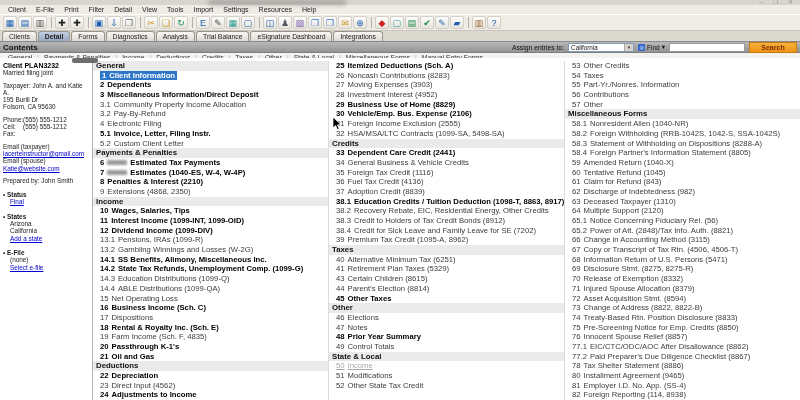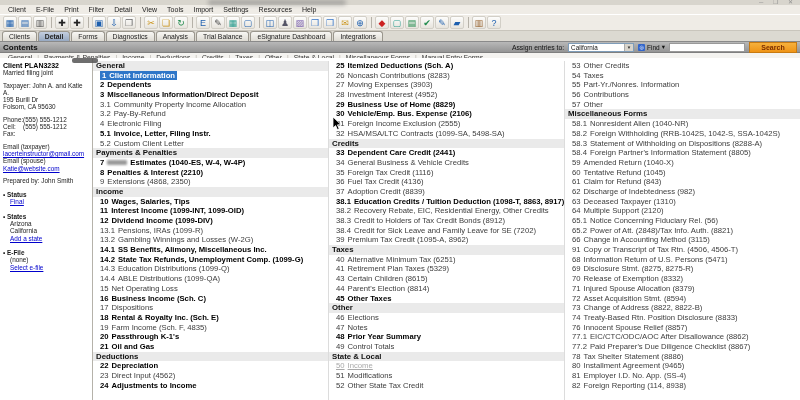--- a/index.html
+++ b/index.html
@@ -252,20 +252,21 @@
           <div class="sec-h">General</div>
           <div class="item b sel"><span class="hl"><span class="num">1</span><span class="lbl">Client Information</span></span></div>
           <div class="item b"><span class="num">2</span><span class="lbl">Dependents</span></div>
           <div class="item b"><span class="num">3</span><span class="lbl">Miscellaneous Information/Direct Deposit</span></div>
           <div class="item "><span class="num">3.1</span><span class="lbl">Community Property Income Allocation</span></div>
           <div class="item "><span class="num">3.2</span><span class="lbl">Pay-By-Refund</span></div>
           <div class="item "><span class="num">4</span><span class="lbl">Electronic Filing</span></div>
           <div class="item b"><span class="num">5.1</span><span class="lbl">Invoice, Letter, Filing Instr.</span></div>
           <div class="item "><span class="num">5.2</span><span class="lbl">Custom Client Letter</span></div>
           <div class="sec-h">Payments &amp; Penalties</div>
+          <div class="item b"><span class="num">6</span><span class="redact"></span><span class="lbl">Estimated Tax Payments</span></div>
           <div class="item b"><span class="num">7</span><span class="redact"></span><span class="lbl">Estimates (1040-ES, W-4, W-4P)</span></div>
           <div class="item b"><span class="num">8</span><span class="lbl">Penalties &amp; Interest (2210)</span></div>
           <div class="item "><span class="num">9</span><span class="lbl">Extensions (4868, 2350)</span></div>
           <div class="sec-h">Income</div>
           <div class="item b"><span class="num">10</span><span class="lbl">Wages, Salaries, Tips</span></div>
           <div class="item b"><span class="num">11</span><span class="lbl">Interest Income (1099-INT, 1099-OID)</span></div>
           <div class="item b"><span class="num">12</span><span class="lbl">Dividend Income (1099-DIV)</span></div>
           <div class="item "><span class="num">13.1</span><span class="lbl">Pensions, IRAs (1099-R)</span></div>
           <div class="item "><span class="num">13.2</span><span class="lbl">Gambling Winnings and Losses (W-2G)</span></div>
           <div class="item b"><span class="num">14.1</span><span class="lbl">SS Benefits, Alimony, Miscellaneous Inc.</span></div>
@@ -333,28 +334,29 @@
           <div class="item "><span class="num">58.4</span><span class="lbl">Foreign Partner's Information Statement (8805)</span></div>
           <div class="item "><span class="num">59</span><span class="lbl">Amended Return (1040-X)</span></div>
           <div class="item "><span class="num">60</span><span class="lbl">Tentative Refund (1045)</span></div>
           <div class="item "><span class="num">61</span><span class="lbl">Claim for Refund (843)</span></div>
           <div class="item "><span class="num">62</span><span class="lbl">Discharge of Indebtedness (982)</span></div>
           <div class="item "><span class="num">63</span><span class="lbl">Deceased Taxpayer (1310)</span></div>
           <div class="item "><span class="num">64</span><span class="lbl">Multiple Support (2120)</span></div>
           <div class="item "><span class="num">65.1</span><span class="lbl">Notice Concerning Fiduciary Rel. (56)</span></div>
           <div class="item "><span class="num">65.2</span><span class="lbl">Power of Att. (2848)/Tax Info. Auth. (8821)</span></div>
           <div class="item "><span class="num">66</span><span class="lbl">Change in Accounting Method (3115)</span></div>
-          <div class="item "><span class="num">91</span><span class="lbl">Copy or Transcript of Tax Rtn. (4506, 4506-T)</span></div>
+          <div class="item "><span class="num">67</span><span class="lbl">Copy or Transcript of Tax Rtn. (4506, 4506-T)</span></div>
           <div class="item "><span class="num">68</span><span class="lbl">Information Return of U.S. Persons (5471)</span></div>
           <div class="item "><span class="num">69</span><span class="lbl">Disclosure Stmt. (8275, 8275-R)</span></div>
           <div class="item "><span class="num">70</span><span class="lbl">Release of Exemption (8332)</span></div>
           <div class="item "><span class="num">71</span><span class="lbl">Injured Spouse Allocation (8379)</span></div>
           <div class="item "><span class="num">72</span><span class="lbl">Asset Acquisition Stmt. (8594)</span></div>
           <div class="item "><span class="num">73</span><span class="lbl">Change of Address (8822, 8822-B)</span></div>
           <div class="item "><span class="num">74</span><span class="lbl">Treaty-Based Rtn. Position Disclosure (8833)</span></div>
+          <div class="item "><span class="num">75</span><span class="lbl">Pre-Screening Notice for Emp. Credits (8850)</span></div>
           <div class="item "><span class="num">76</span><span class="lbl">Innocent Spouse Relief (8857)</span></div>
           <div class="item "><span class="num">77.1</span><span class="lbl">EIC/CTC/ODC/AOC After Disallowance (8862)</span></div>
           <div class="item "><span class="num">77.2</span><span class="lbl">Paid Preparer's Due Diligence Checklist (8867)</span></div>
           <div class="item "><span class="num">78</span><span class="lbl">Tax Shelter Statement (8886)</span></div>
           <div class="item "><span class="num">80</span><span class="lbl">Installment Agreement (9465)</span></div>
           <div class="item "><span class="num">81</span><span class="lbl">Employer I.D. No. App. (SS-4)</span></div>
           <div class="item "><span class="num">82</span><span class="lbl">Foreign Reporting (114, 8938)</span></div>
         </div>
       </div>
   </div>

